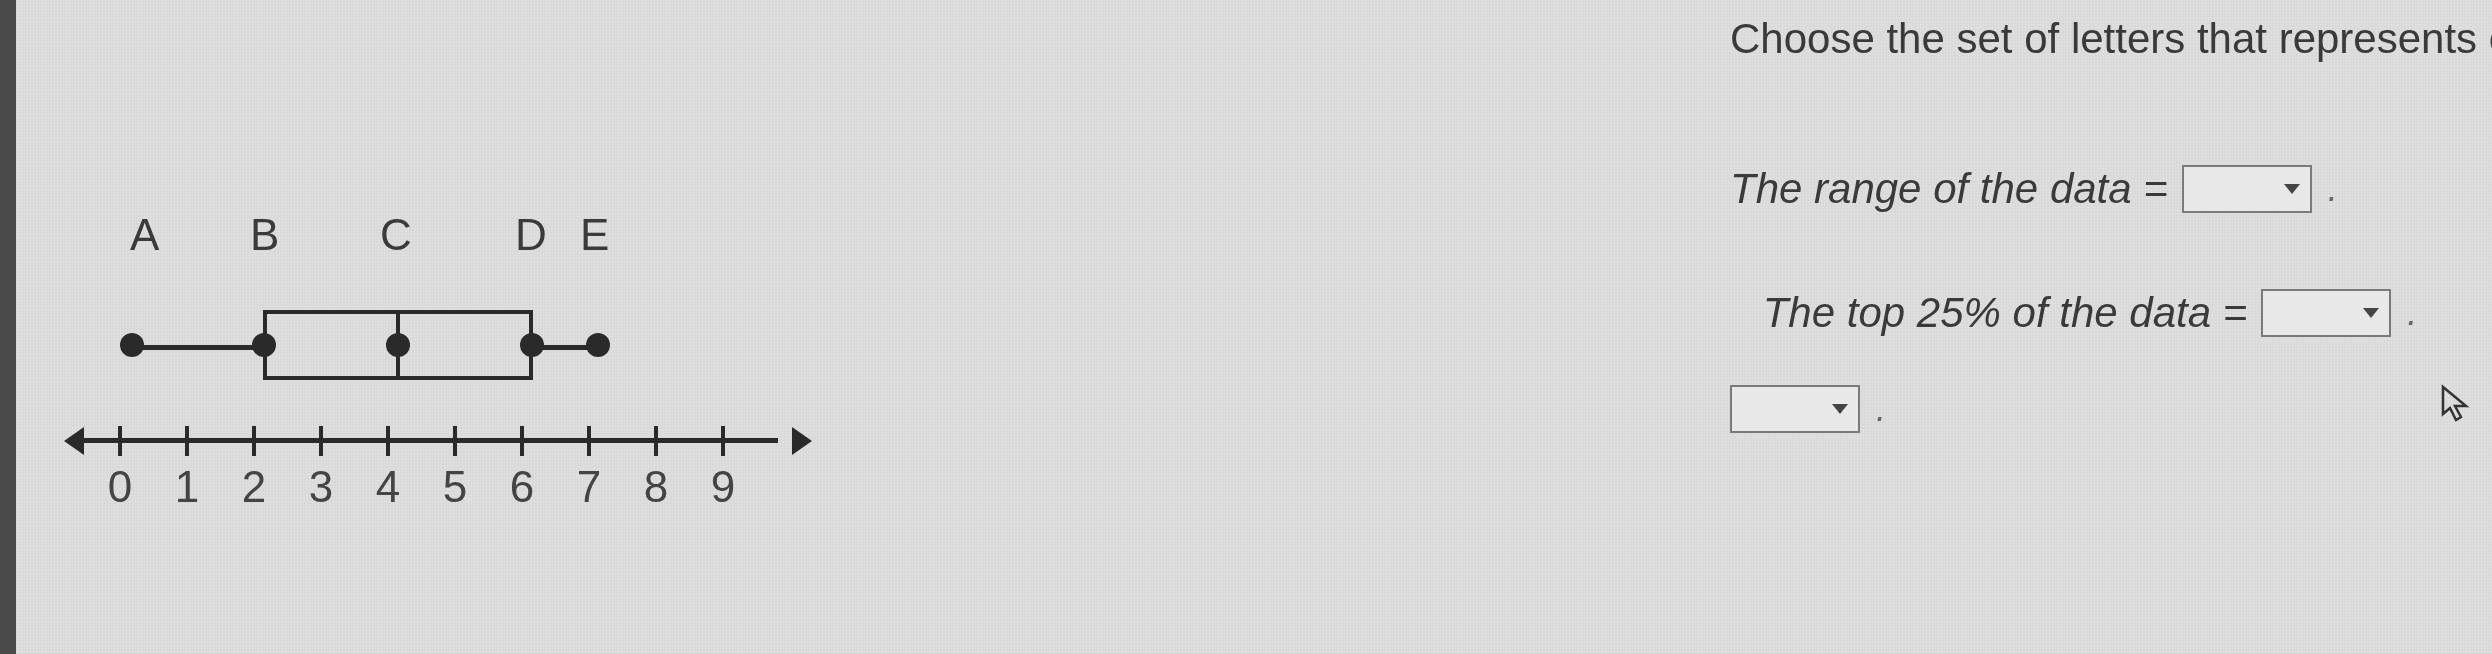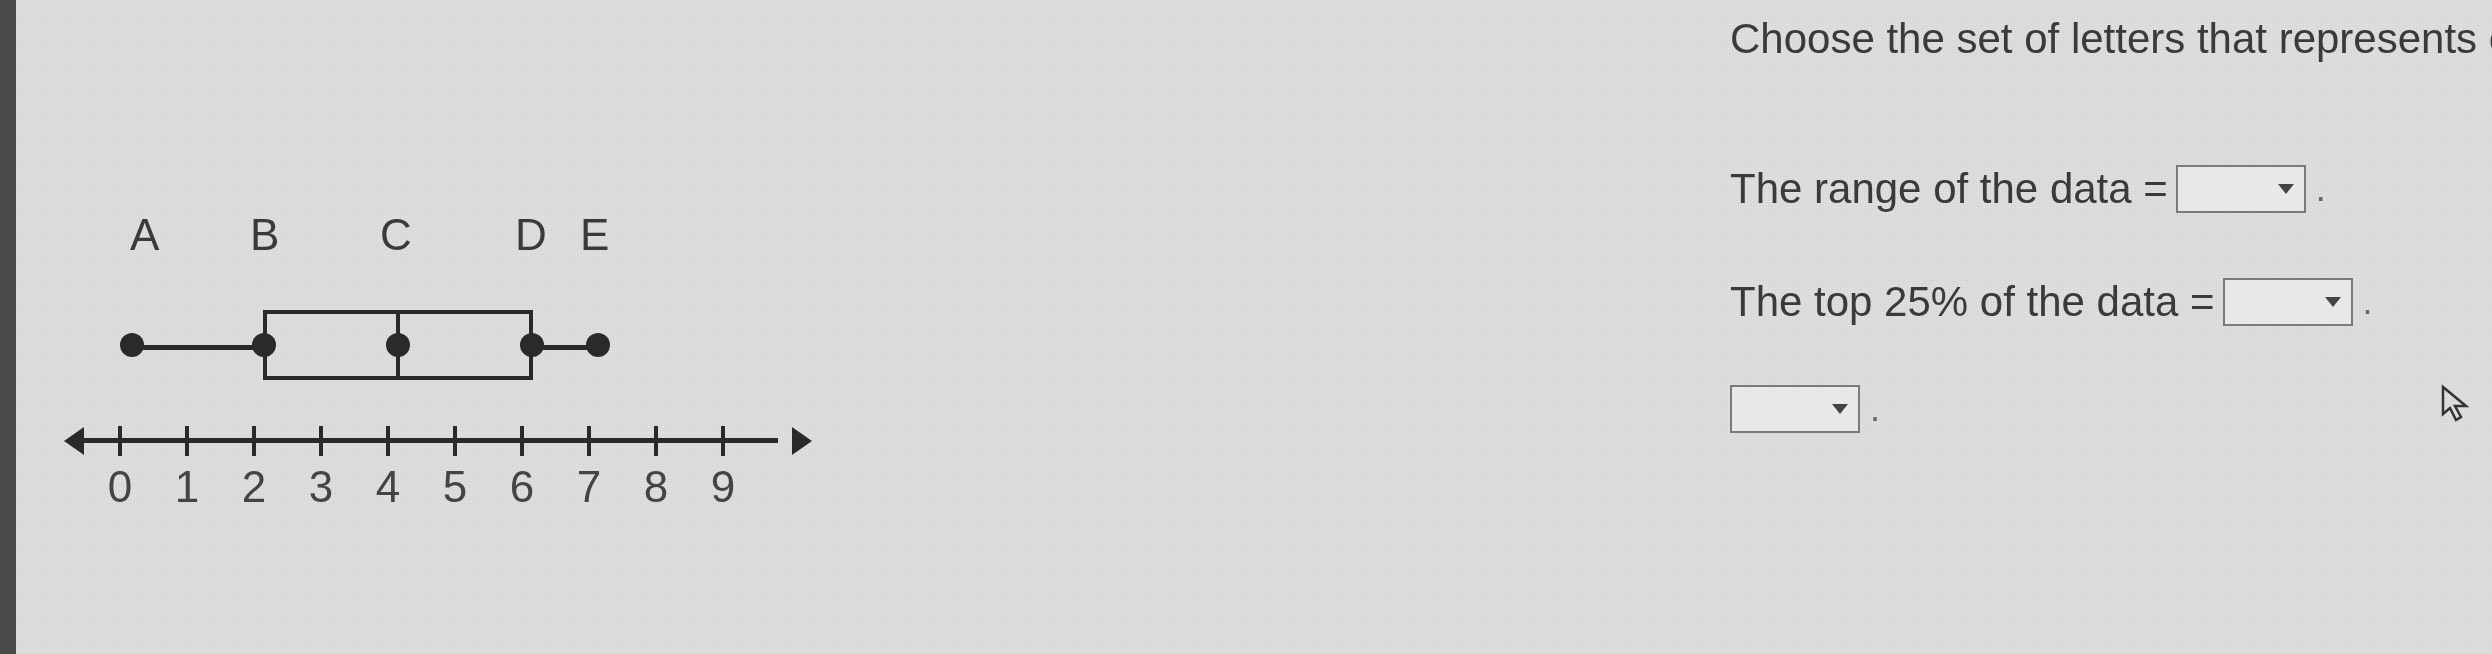--- a/index.html
+++ b/index.html
@@ -118,24 +118,25 @@
       font-size: 42px;
       color: #3a3a3a;
       white-space: nowrap;
     }
     .q-row {
       position: absolute;
       left: 0;
       width: 720px;
       display: flex;
       align-items: center;
-      gap: 8px;
+      gap: 14px;
+      font-style: italic;
     }
     .q-row.row1 { top: 165px; }
-    .q-row.row2 { top: 278px; }
+    .q-row.row2 { top: 289px; justify-content: center; }
     .q-row.row3 { top: 385px; }
     .q-text {
       font-size: 42px;
       color: #3a3a3a;
       white-space: nowrap;
     }
     .select {
       position: relative;
       width: 130px;
       height: 48px;

